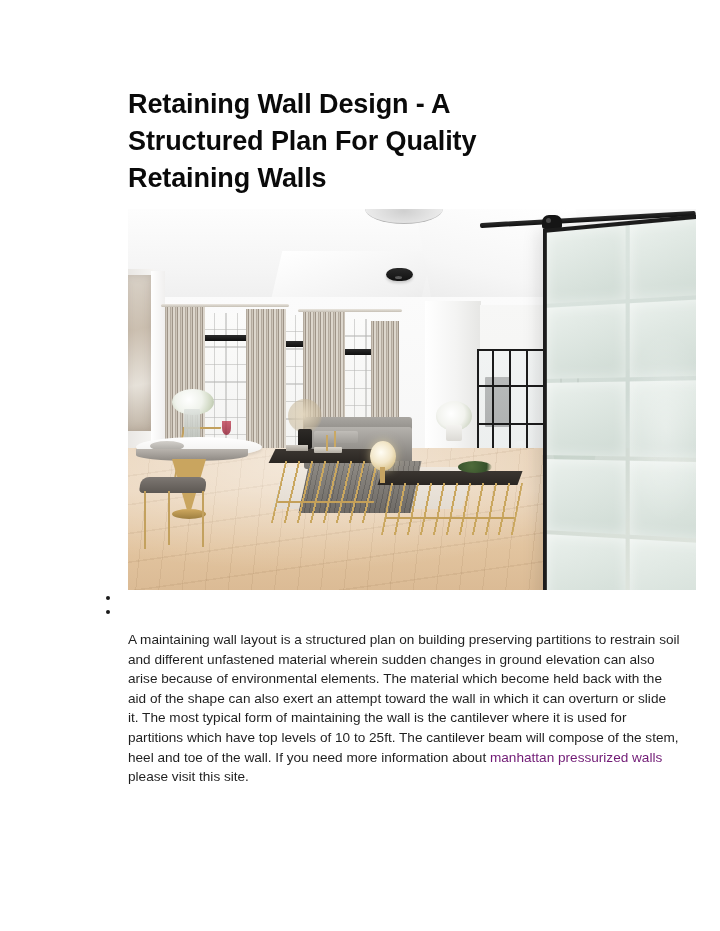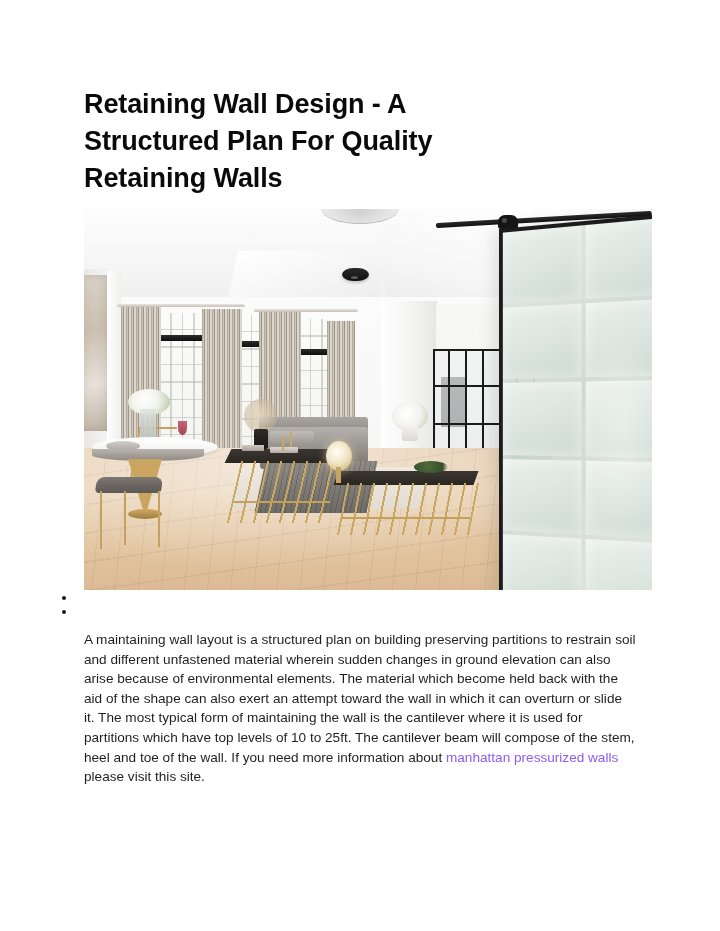--- a/index.html
+++ b/index.html
@@ -12,20 +12,21 @@
     height: 931px;
     position: relative;
     overflow: hidden;
     font-family: "Liberation Sans", sans-serif;
   }
 
   .page {
     position: absolute;
     inset: 0;
     background: #ffffff;
+    margin-left: 44px;
   }
 
   
   .title {
     position: absolute;
     left: 84px;
     top: 86px;
     width: 430px;
     margin: 0;
     font-family: "Liberation Sans", sans-serif;
@@ -474,21 +475,21 @@
     top: 630px;
     width: 552px;
     margin: 0;
     font-family: "Liberation Sans", sans-serif;
     font-size: 13.6px;
     line-height: 19.6px;
     color: #1f1f1f;
     text-align: left;
   }
   .link-muted {
-    color: #8b5cf6;
+    color: #701a75;
   }
 </style>
 </head>
 <body>
 
 <div class="page">
 
   <h1 class="title">Retaining Wall Design - A Structured Plan For Quality Retaining Walls</h1>
 
   <div class="photo">

